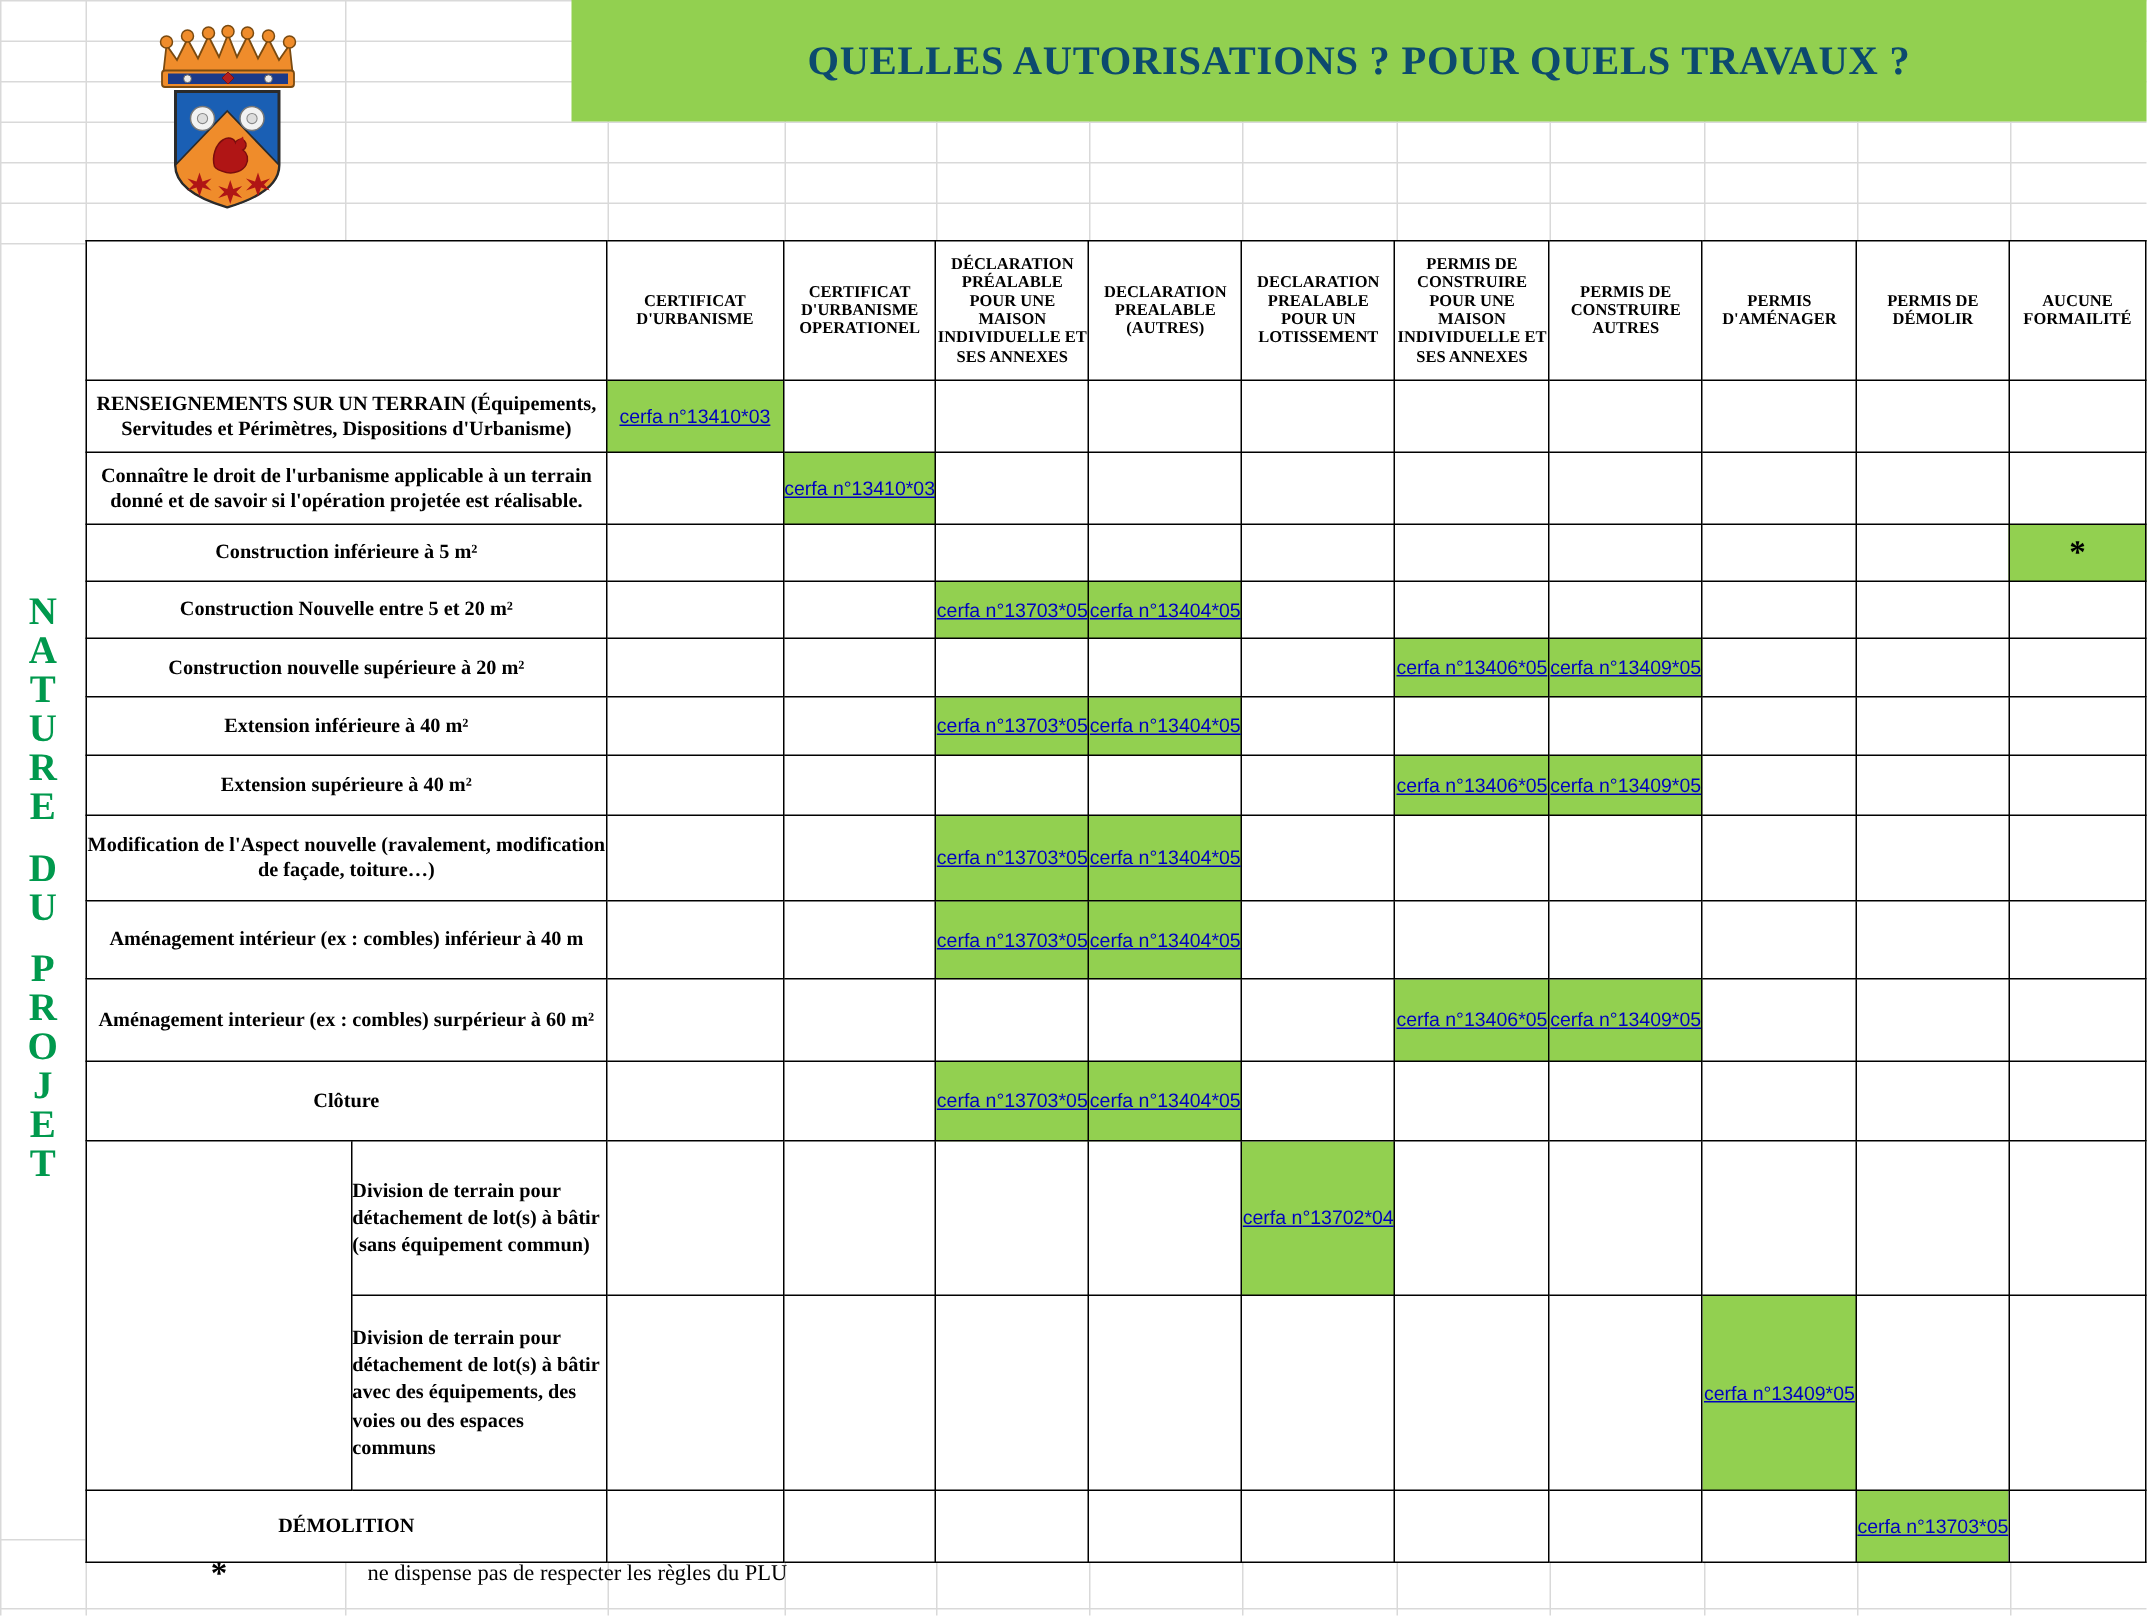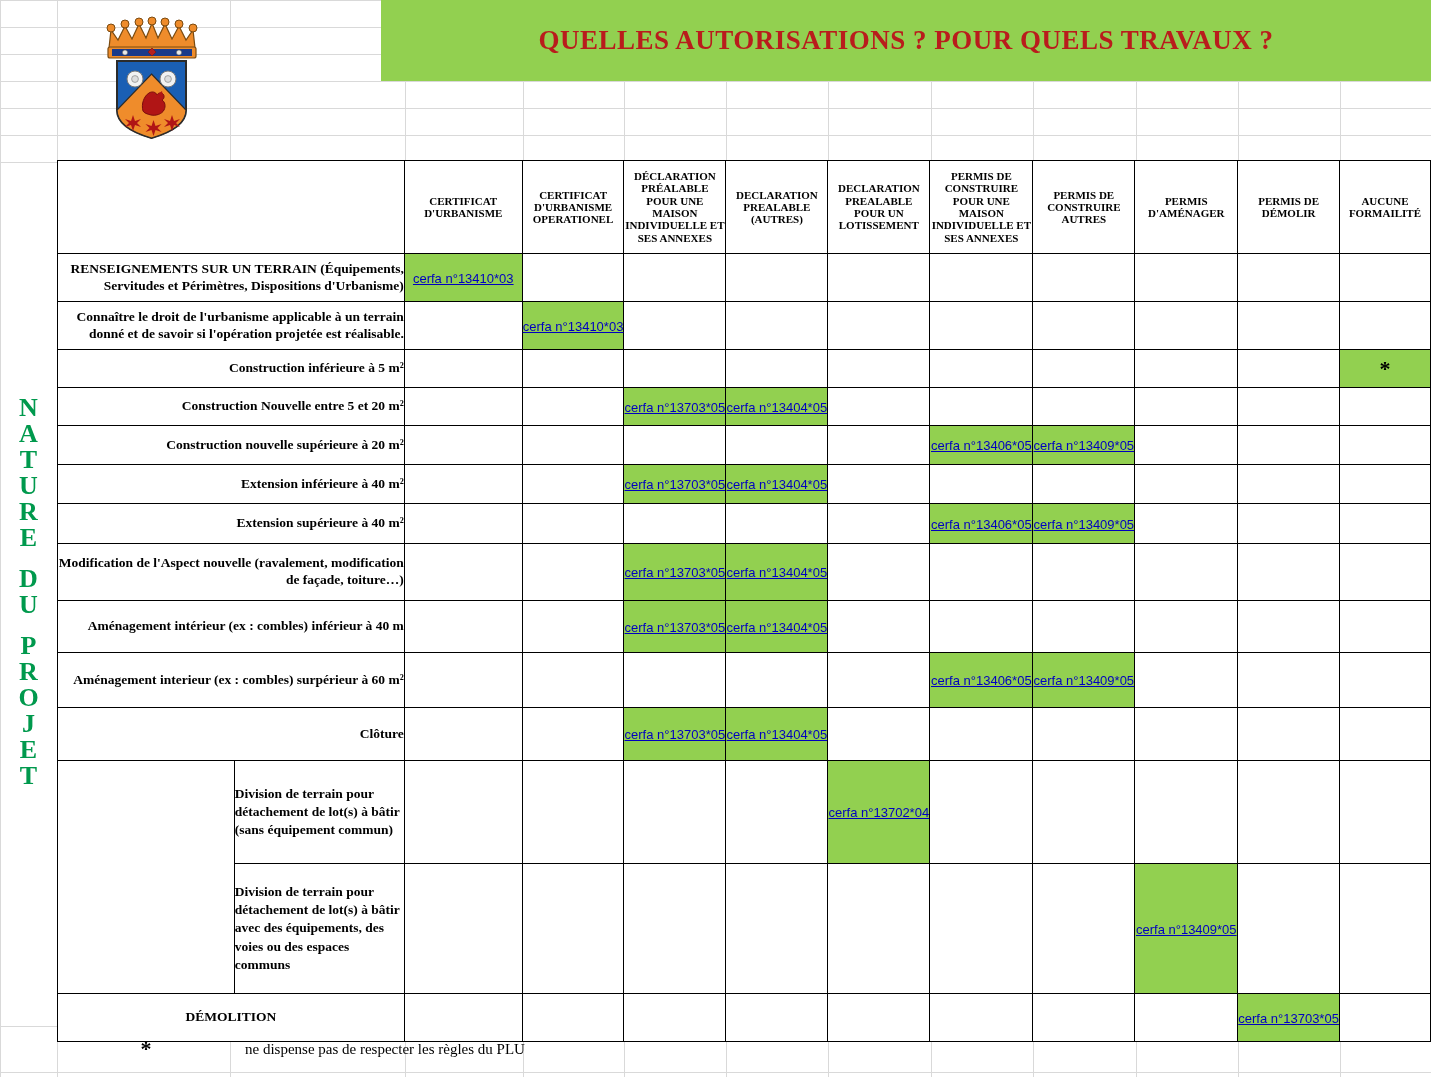--- a/index.html
+++ b/index.html
@@ -22,21 +22,21 @@
 
   .page{position:absolute;left:0;top:0;width:1431px;height:1077px;z-index:2;}
 
   
   .title-bar{
     position:absolute;left:381px;top:0px;width:1050px;height:81px;
     background:#92d050;
     display:flex;align-items:center;justify-content:center;
   }
   .title-bar .title-text{
-    color:#b91c1c;
+    color:#0c4a6e;
     font-size:27px;
     font-weight:bold;
     letter-spacing:.5px;
     font-family:"Liberation Serif", serif;
     text-align:right;
     white-space:nowrap;
   }
   .subtitle{
     position:absolute;left:400px;top:99px;width:1020px;height:44px;
     display:flex;align-items:center;justify-content:center;
@@ -76,21 +76,21 @@
     font-size:11px;font-weight:bold;
     line-height:1.12;
     padding:2px 2px;
     font-family:"Liberation Serif", serif;
     letter-spacing:0px;
   }
   td.rowlabel{
     font-size:13.5px;font-weight:bold;
     padding:4px 6px;
     line-height:1.25;
-    text-align:right;
+    text-align:center;
   }
   td.rowlabel.center{text-align:center;}
   td.sublabel{
     font-size:13.5px;font-weight:bold;
     padding:4px 6px;line-height:1.35;text-align:left;
   }
   td.cellbox{text-align:center;}
   td.green{background:#92d050 !important;}
   .cerfa{
     color:#0000c0;

